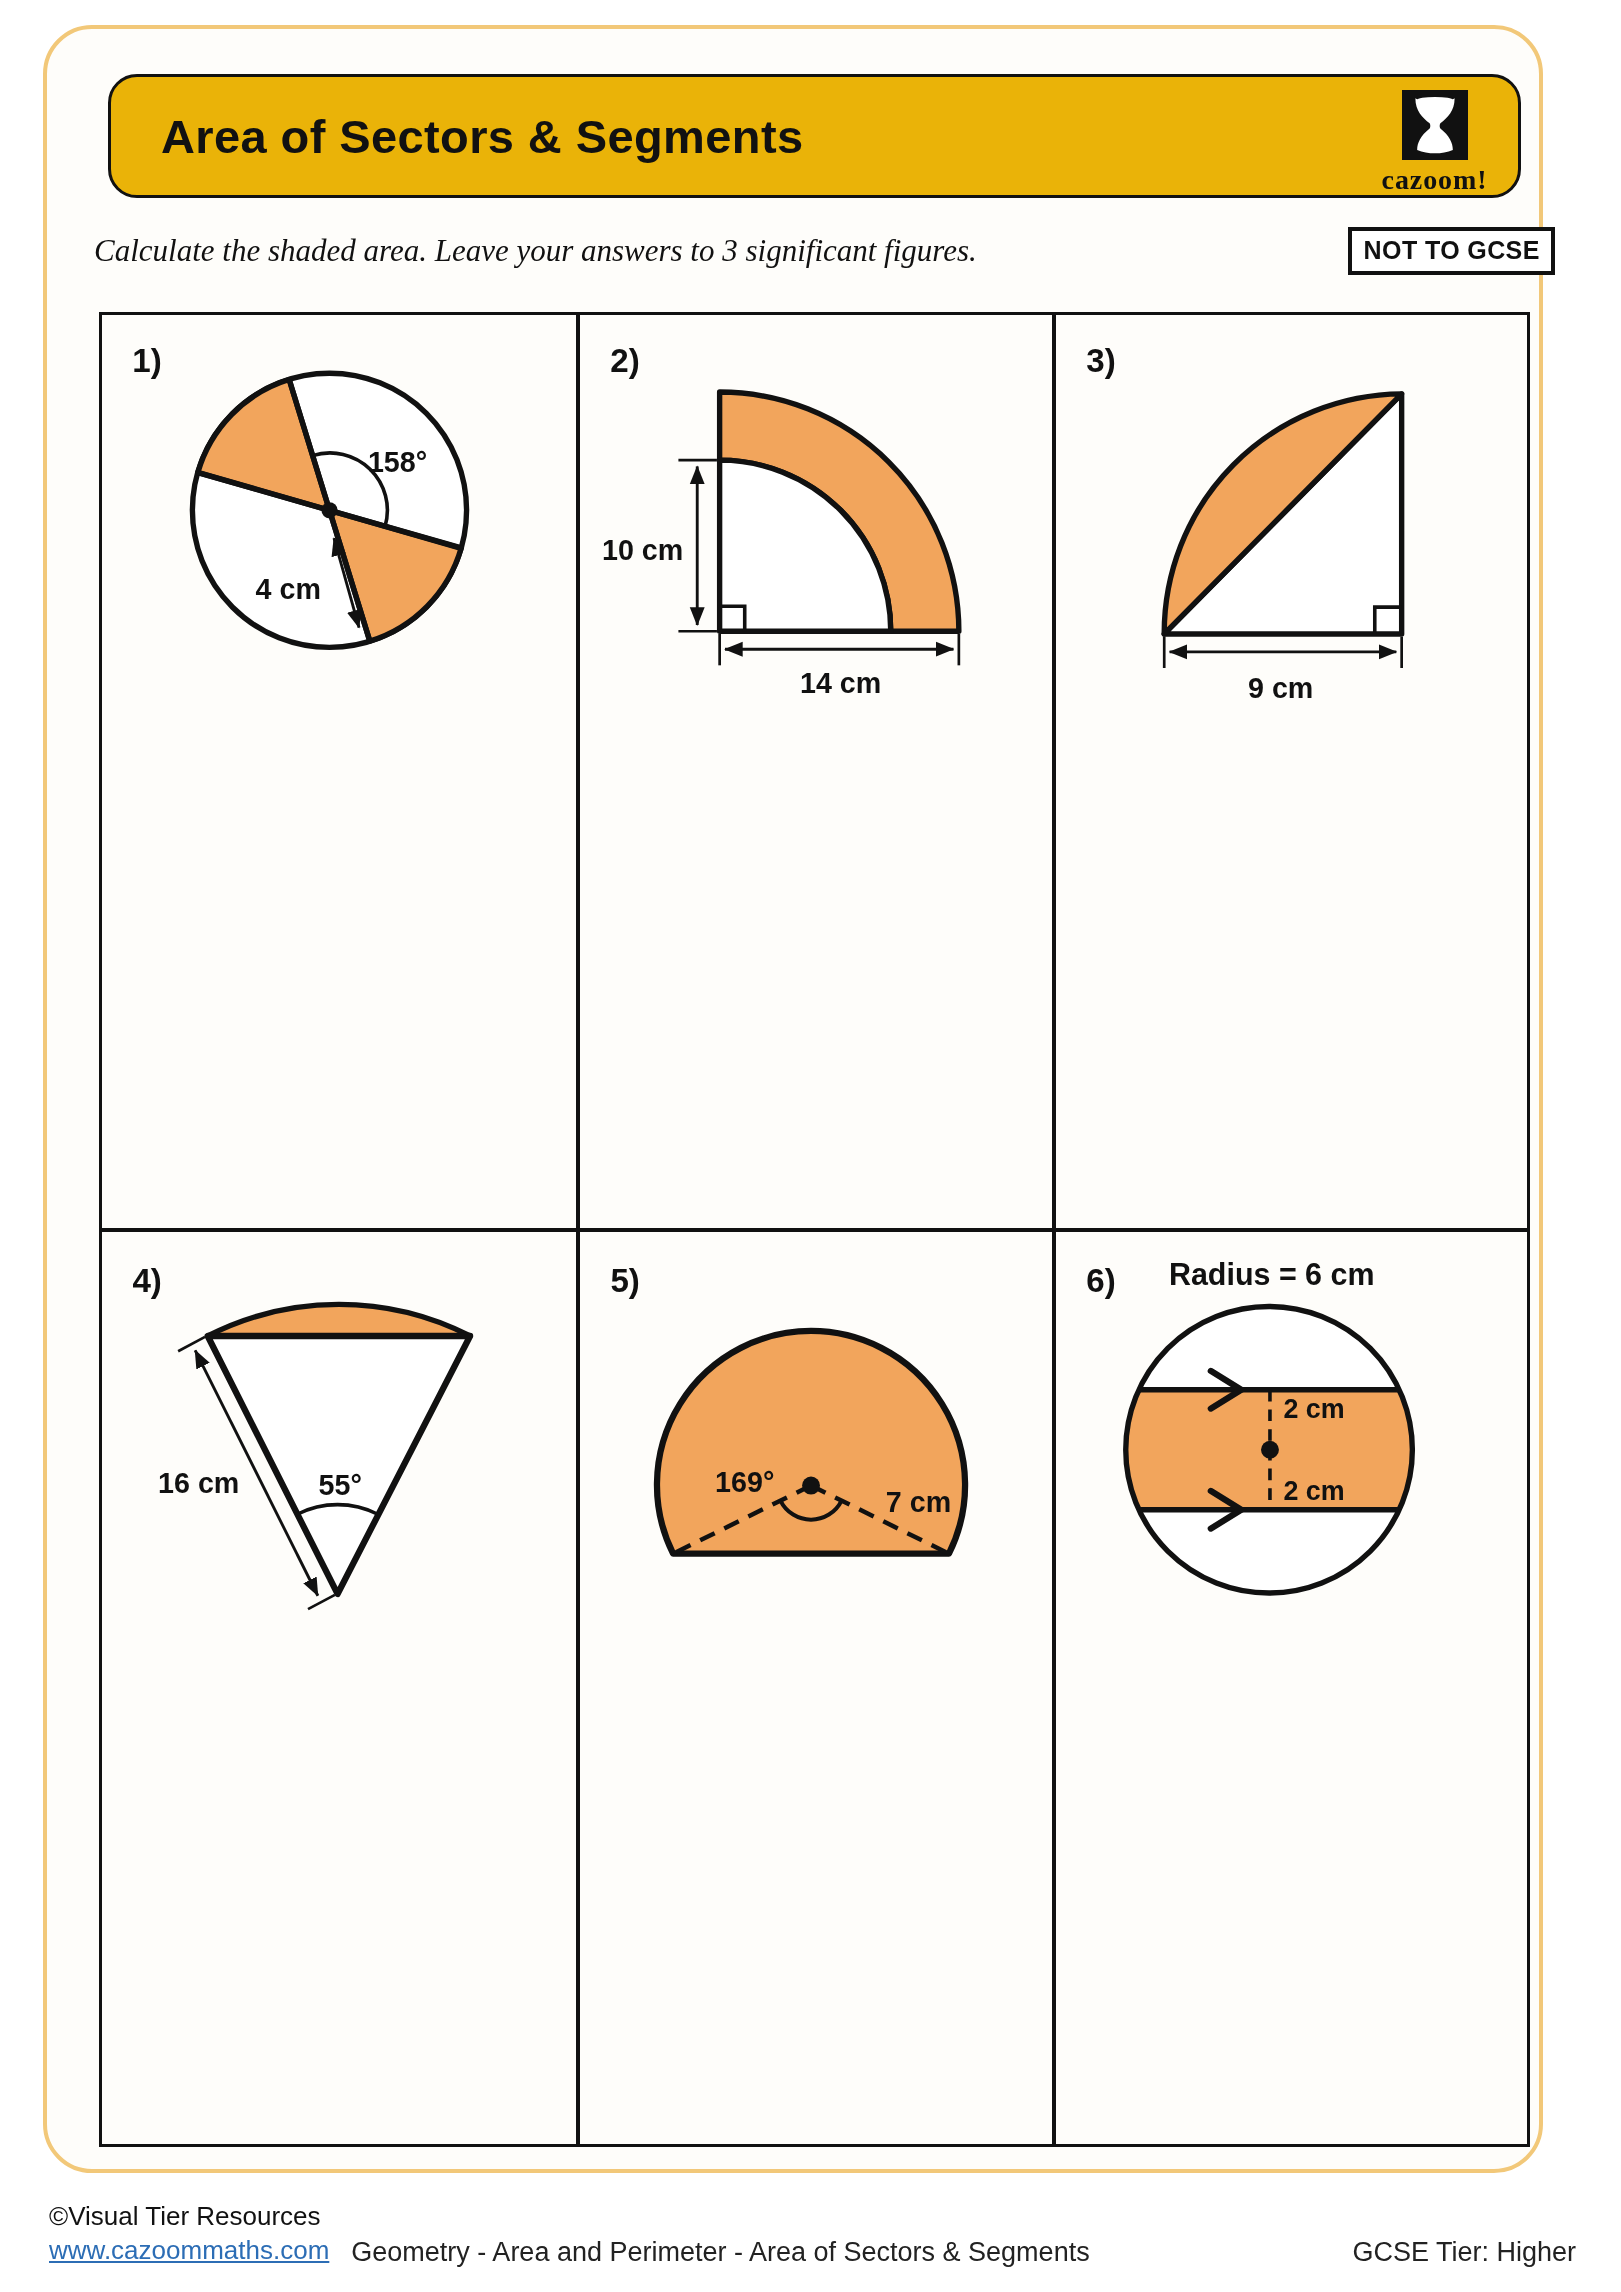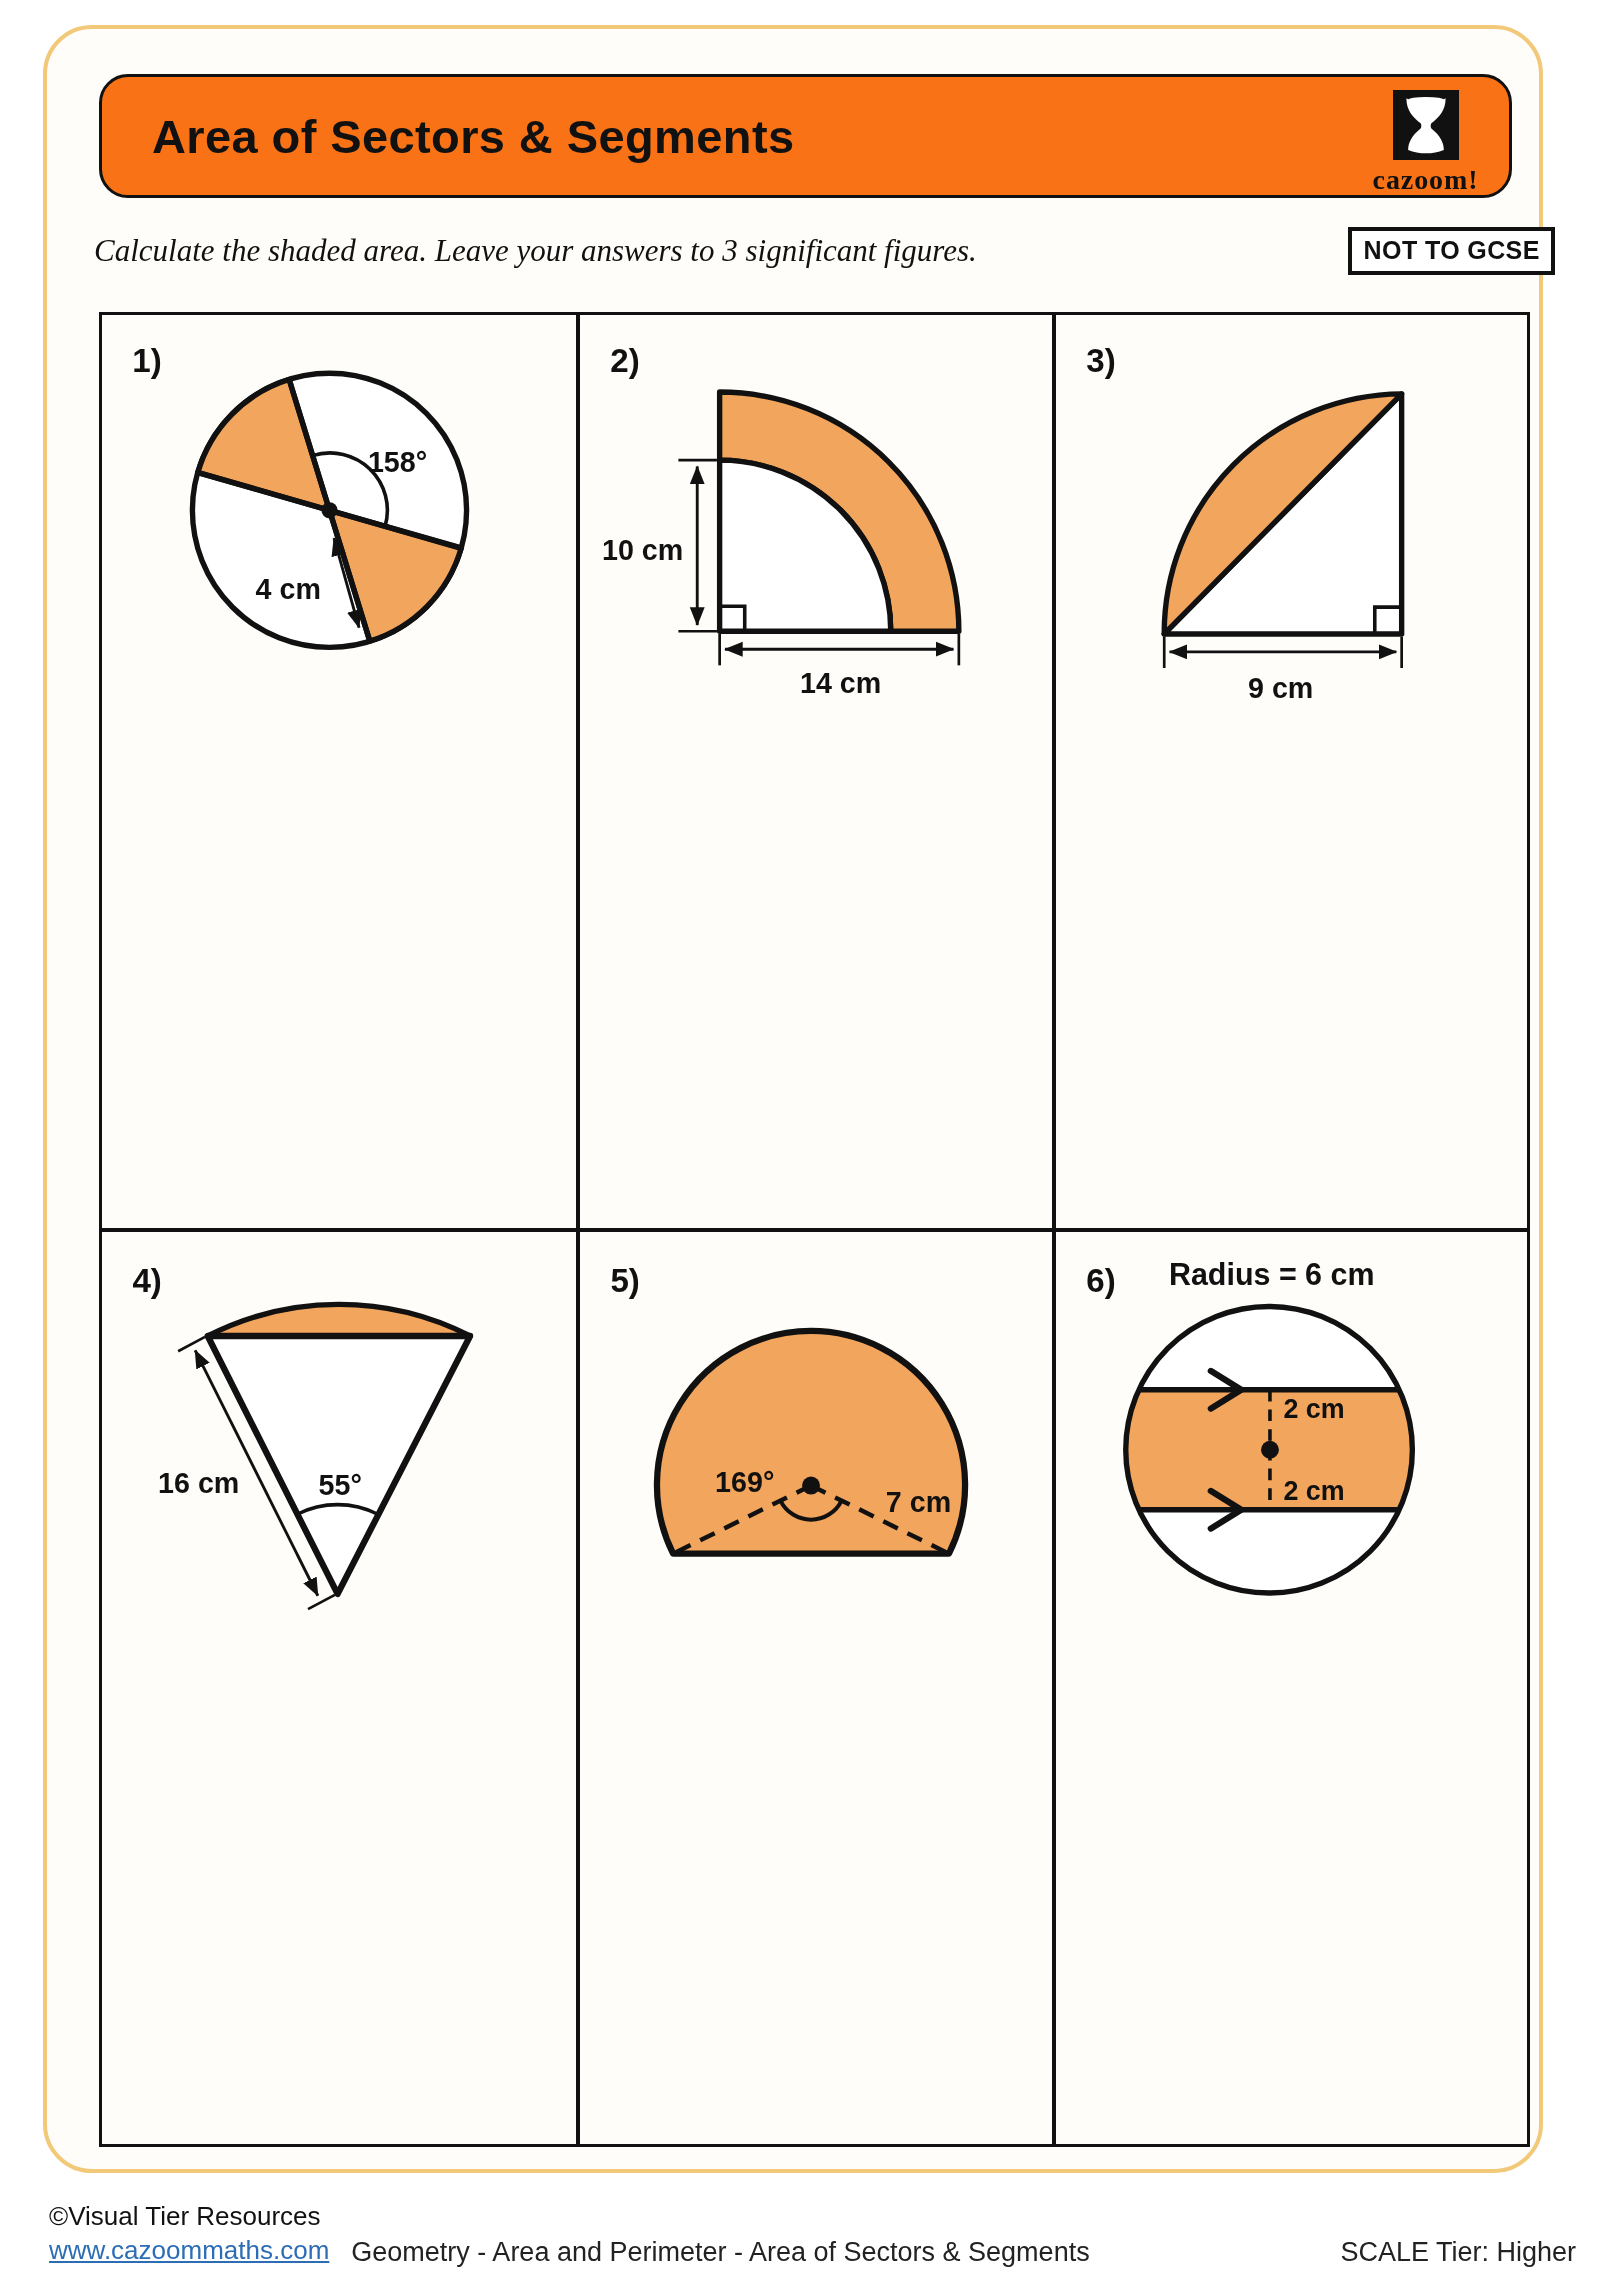--- a/index.html
+++ b/index.html
@@ -2,22 +2,22 @@
 <html style="font-size:14.3px"><head>
 <meta charset="utf-8">
 <style>
   html,body{margin:0;padding:0;background:#ffffff;}
   .page{position:relative;width:1621px;height:2293px;background:#ffffff;overflow:hidden;
         font-family:"Liberation Sans",sans-serif;color:#111;}
   
   .frame{position:absolute;left:43px;top:25px;width:1492px;height:2140px;
          border:4.5px solid #F2C879;border-radius:49px;background:#FEFDFA;box-sizing:content-box;}
   
-  .header-box{position:absolute;left:99px;top:74px;width:1413px;height:124px;
-              border:3.6px solid #111;border-radius:29px;background:#f97316;box-sizing:border-box;
+  .header-box{position:absolute;left:108px;top:74px;width:1413px;height:124px;
+              border:3.6px solid #111;border-radius:29px;background:#eab308;box-sizing:border-box;
               display:flex;align-items:center;}
   .title{font-size:47px;font-weight:bold;padding-left:50px;letter-spacing:0.4px;}
   .logo{position:absolute;right:30px;top:12.5px;width:107px;text-align:center;}
   .logo-box{display:inline-block;width:66px;height:70px;background:#111;}
   .logo-text{font-family:"Liberation Serif",serif;font-weight:bold;font-size:28px;margin-top:1.8px;letter-spacing:0.9px;}
   
   .instruction{position:absolute;left:94px;top:233px;width:1209px;
                font-family:"Liberation Serif",serif;font-style:italic;font-size:31px;}
   .scale-badge{position:absolute;left:1348px;top:227px;border:4.5px solid #111;background:#fff;
                font-weight:bold;font-size:25px;padding:5.4px 11.6px;letter-spacing:0.4px;}
@@ -171,16 +171,16 @@
       <line x1="241" y1="175" x2="241" y2="309" stroke="#111" stroke-width="4" stroke-dasharray="13 9"></line>
       <circle cx="241" cy="242" r="10" fill="#111"></circle>
       <text class="lbl" x="256" y="207" style="font-size:30px">2 cm</text>
       <text class="lbl" x="256" y="298" style="font-size:30px">2 cm</text>
     </svg>
   </div>
 
   <div class="foot-copy">©Visual Tier Resources</div>
   <a class="foot-link" href="#">www.cazoommaths.com</a>
   <div class="foot-center">Geometry - Area and Perimeter - Area of Sectors &amp; Segments</div>
-  <div class="foot-right">SCALE Tier: Higher</div>
+  <div class="foot-right">GCSE Tier: Higher</div>
 
 </div>
 
 
 </body></html>

